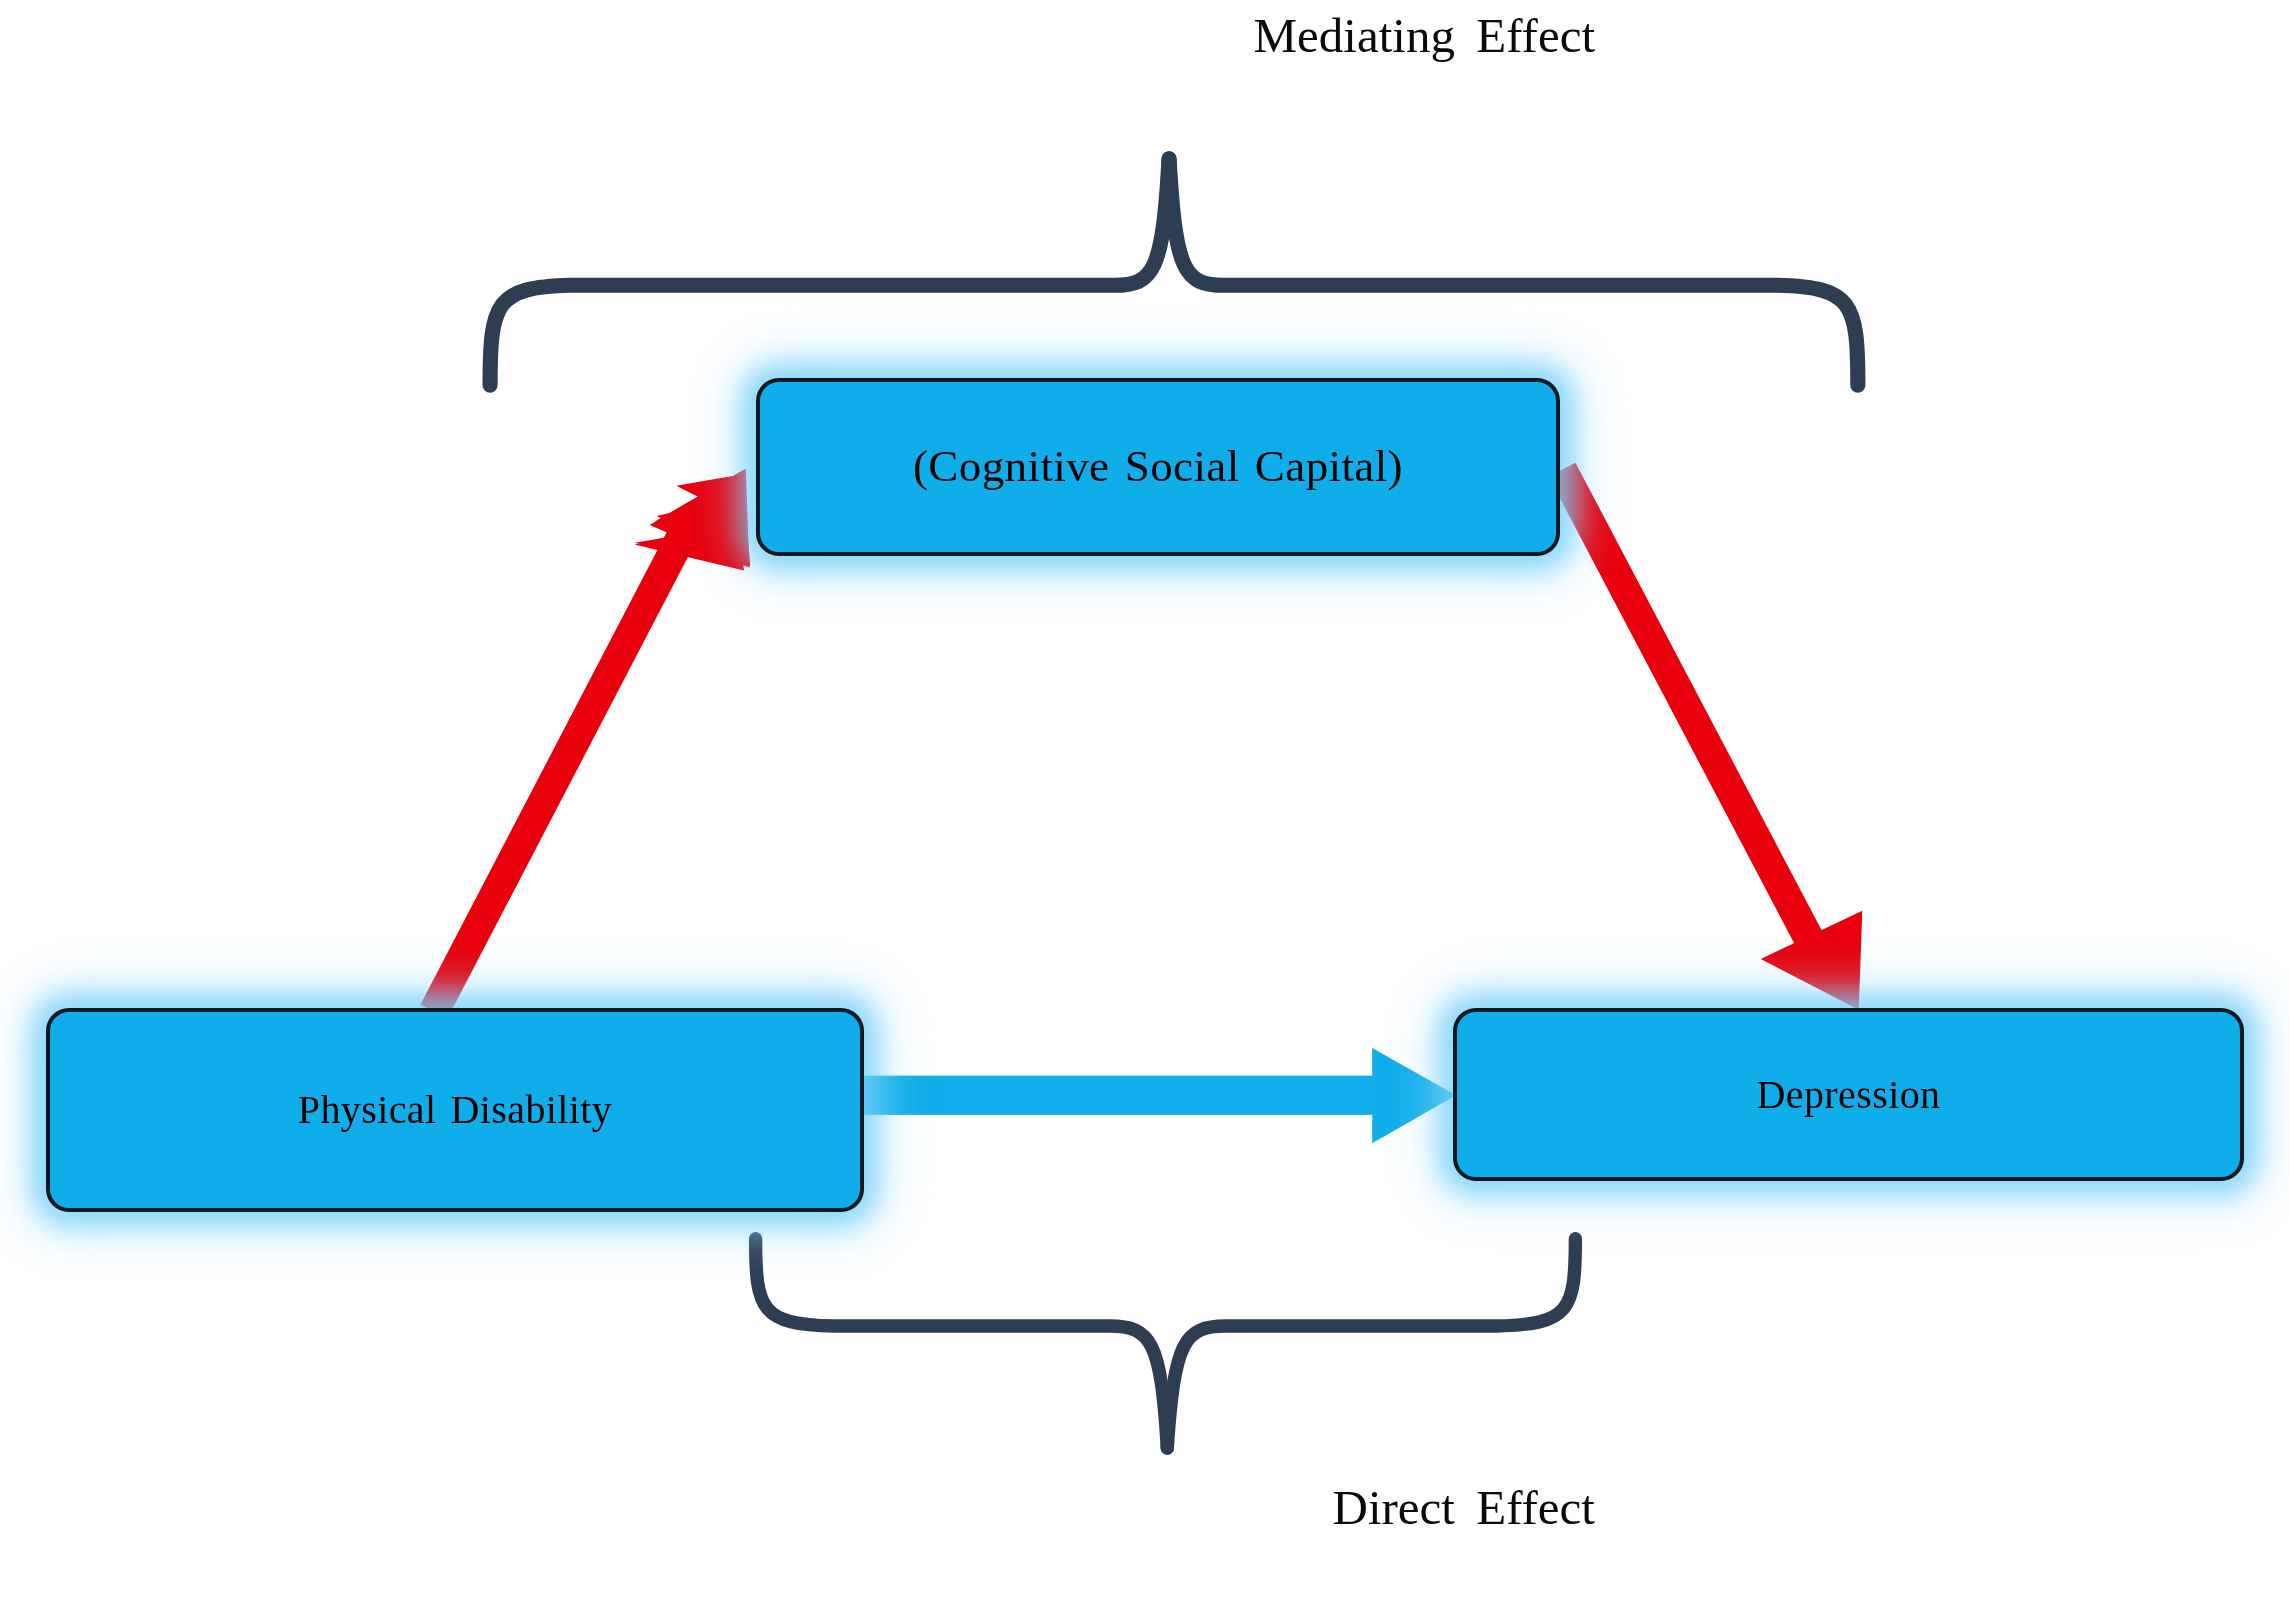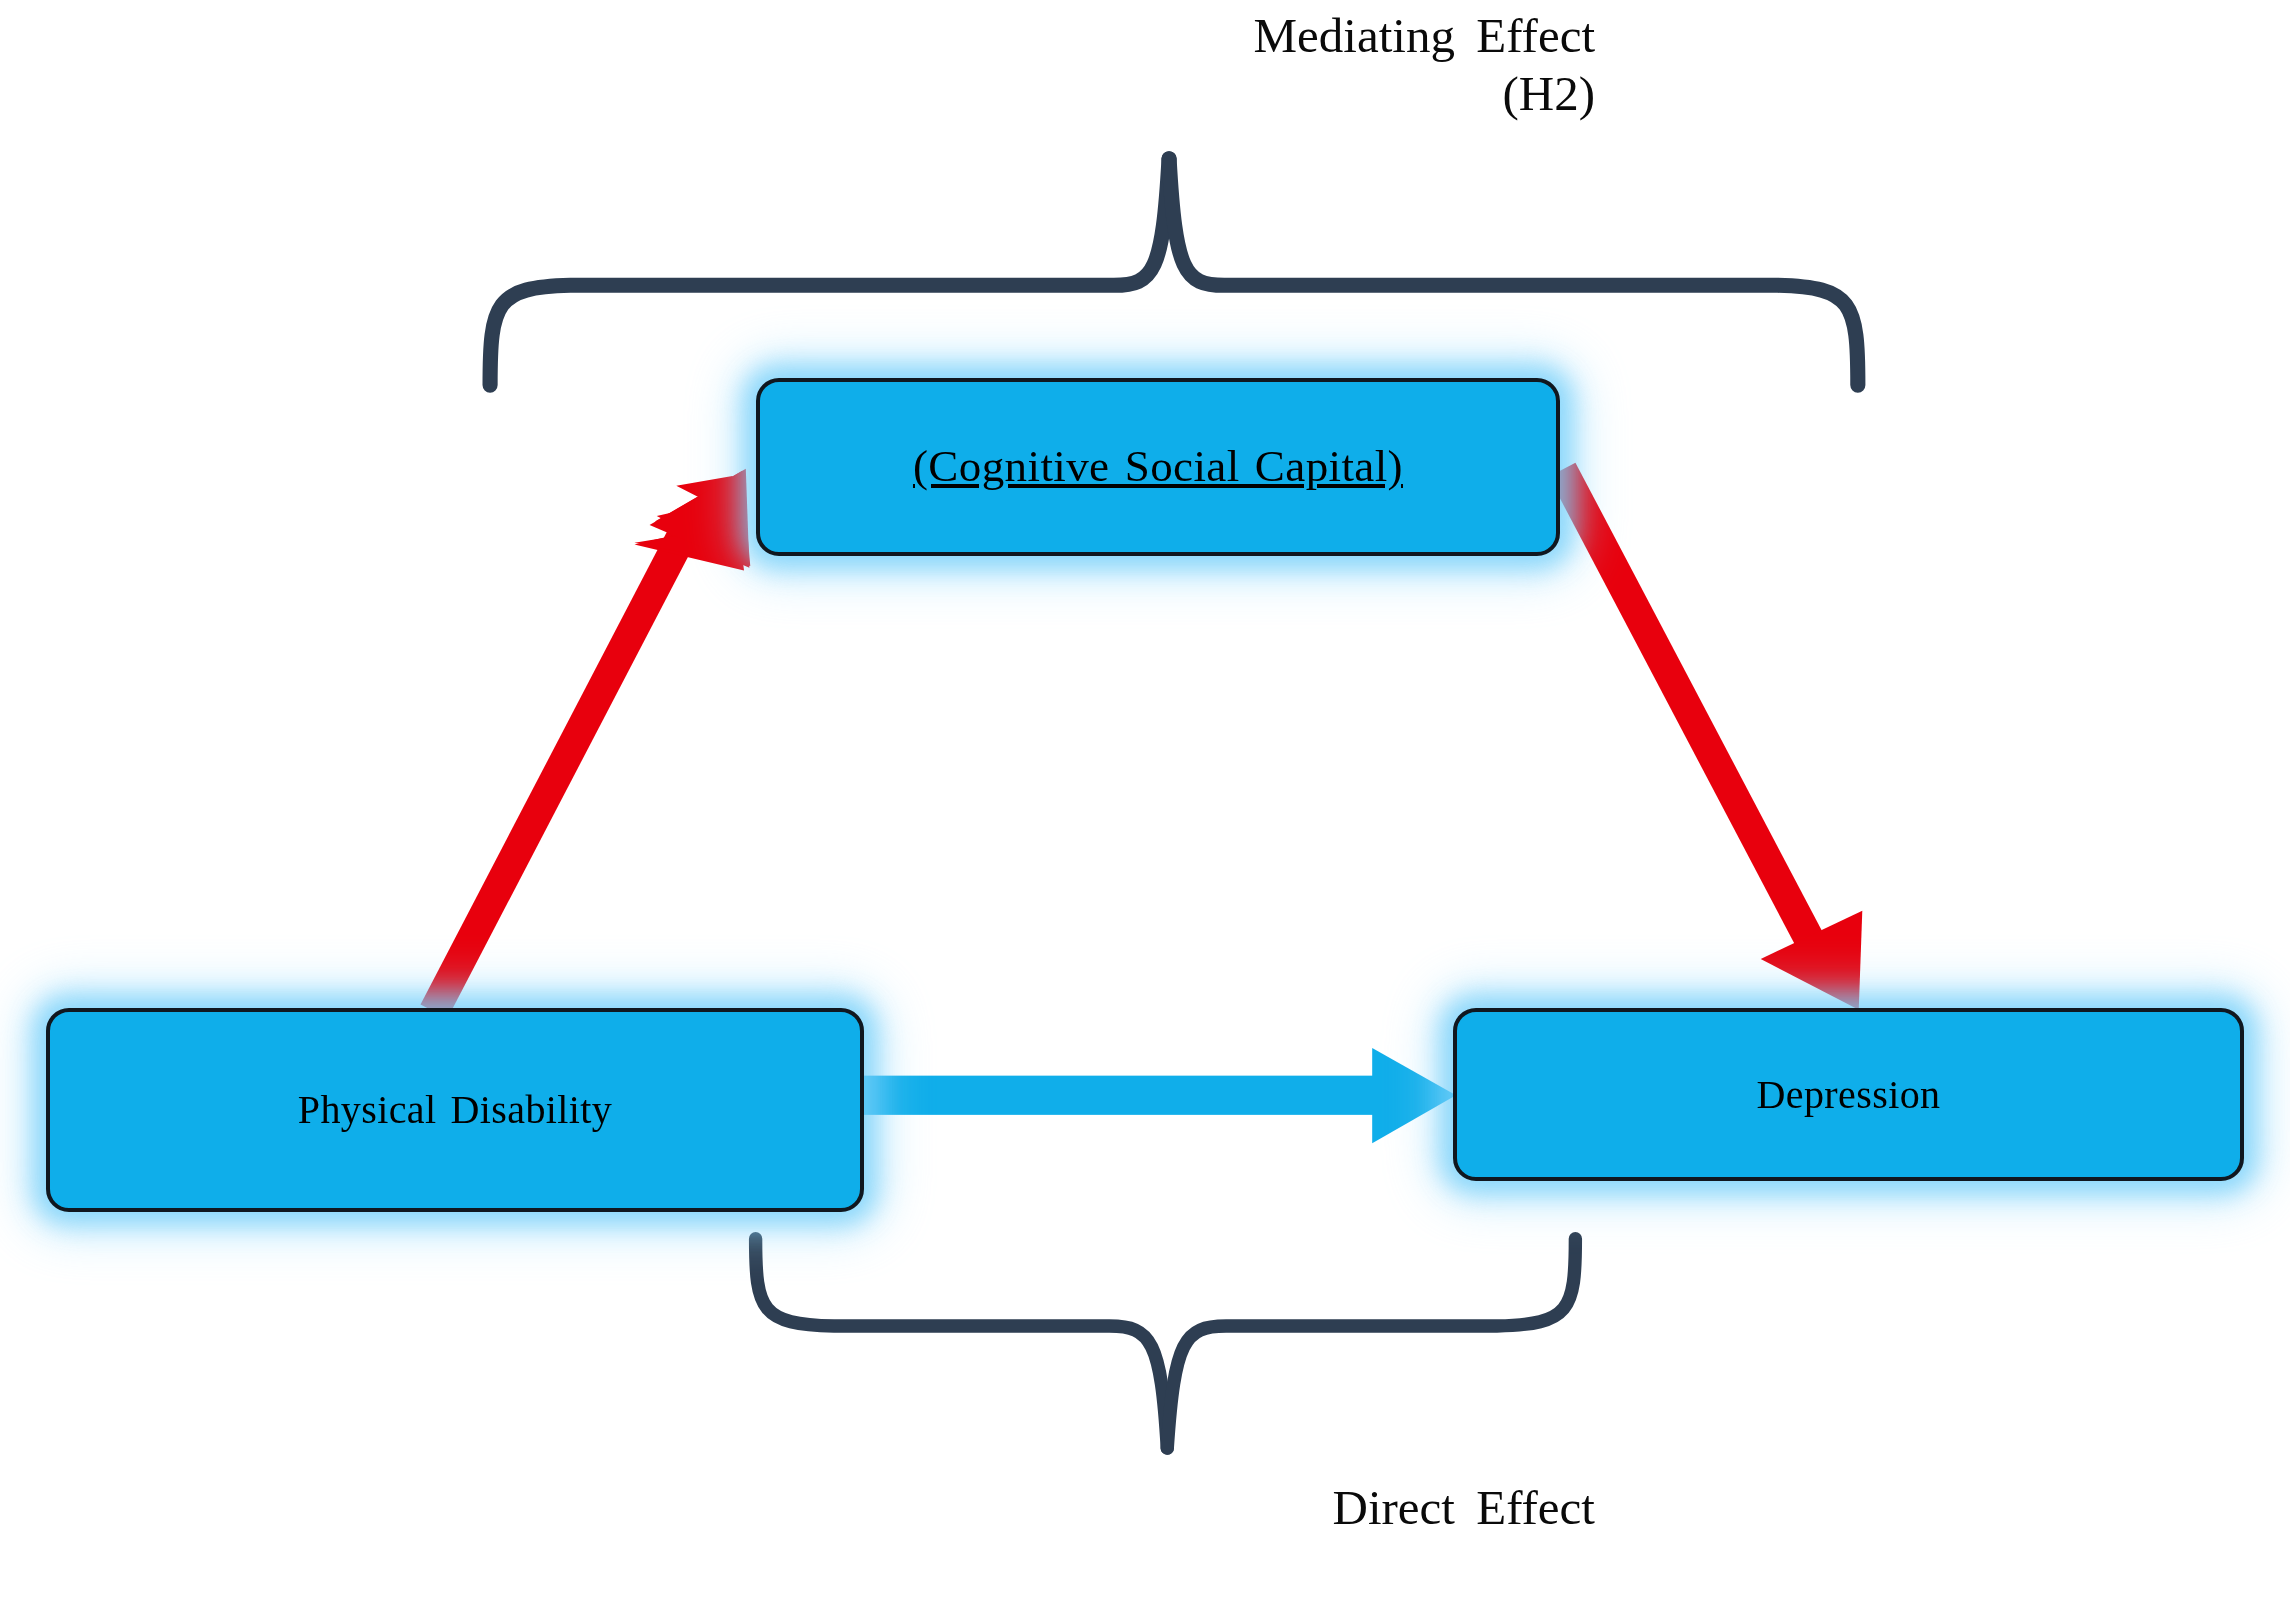--- a/index.html
+++ b/index.html
@@ -49,21 +49,20 @@
     line-height: 1.18;
     letter-spacing: 0.4px;
     word-spacing: 3.6px;
   }
 
   #node-mediator {
     left: 756px;
     top: 378px;
     width: 804px;
     height: 178px;
-    text-decoration: underline;
   }
   #node-mediator .node-label {
     font-size: 45px;
   }
   #node-mediator .node-label .ln {
     display: block;
   }
 
   #node-predictor {
     left: 46px;
@@ -174,21 +173,20 @@
   <div class="node" id="node-predictor">
     <div class="node-label">Physical Disability</div>
   </div>
 
   <div class="node" id="node-outcome">
     <div class="node-label">Depression</div>
   </div>
 
   <div class="caption" id="caption-mediating">
     <span class="ln">Mediating Effect</span>
-    <span class="ln">(H2)</span>
   </div>
 
   <div class="caption" id="caption-direct">
     <span class="ln">Direct Effect</span>
   </div>
 
 </div>
 
 
 </body></html>

